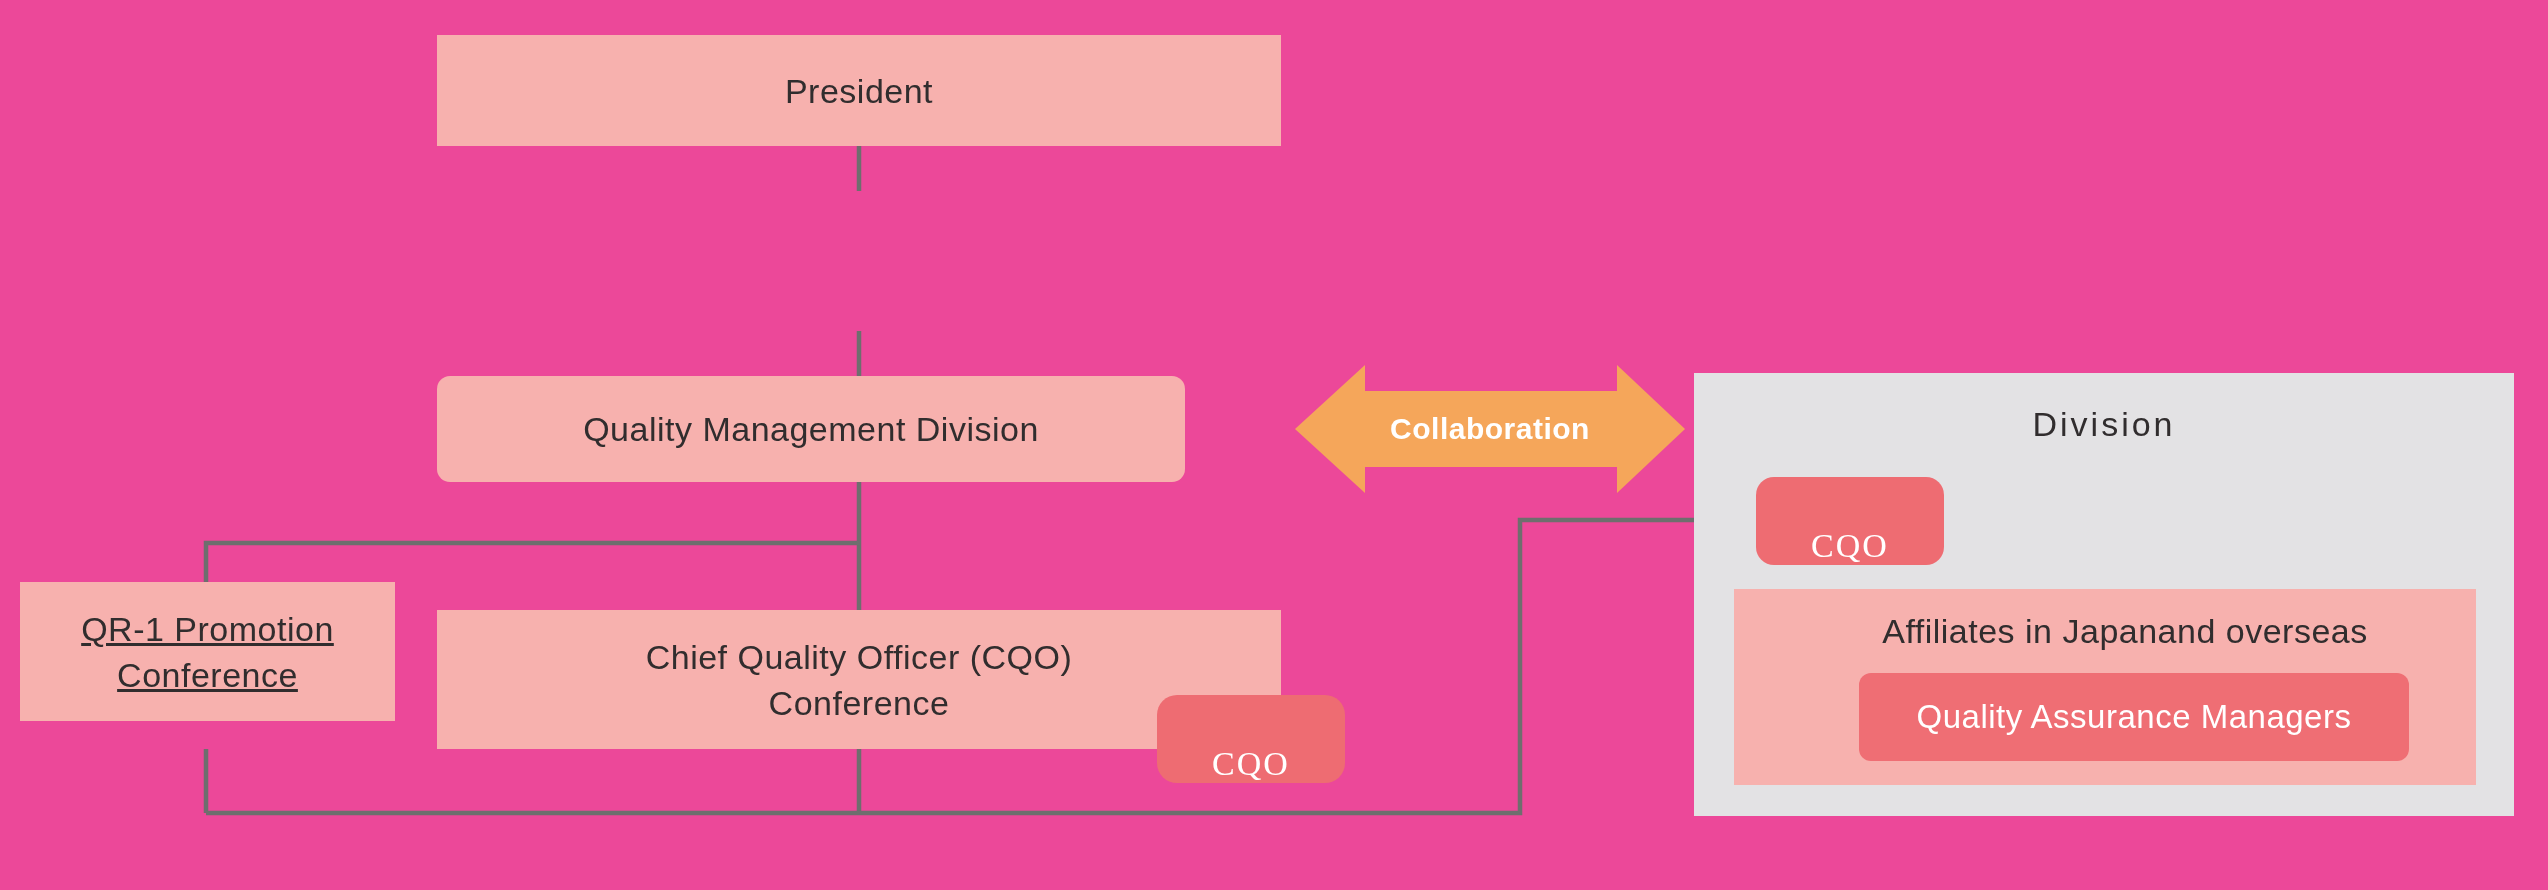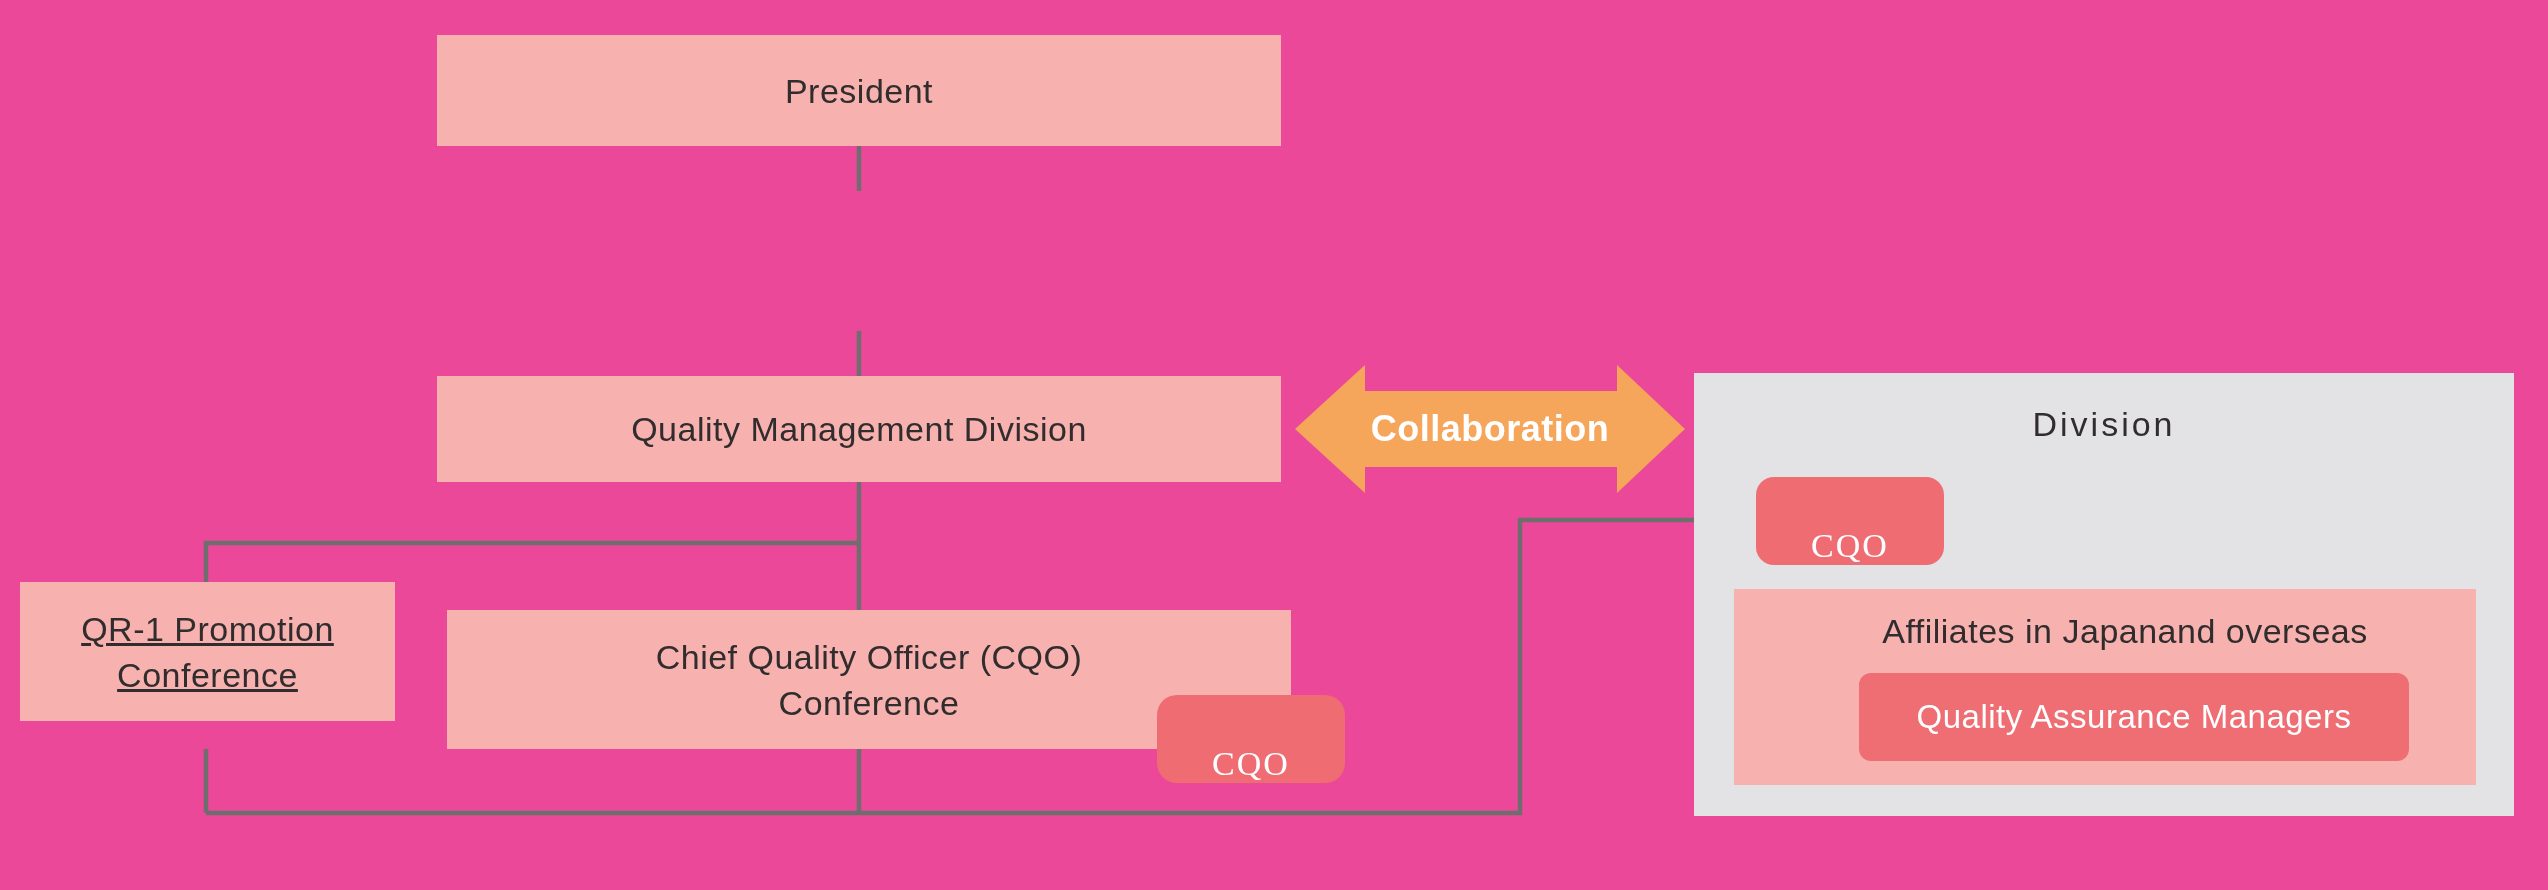--- a/index.html
+++ b/index.html
@@ -17,23 +17,23 @@
     display:flex;flex-direction:column;
     align-items:center;justify-content:center;
     text-align:center;
     font-size:34px;line-height:46px;
     letter-spacing:0.5px;
   }
   .pink{background:#f7b1ae;}
   .box .l{display:block;}
   .president{left:437px;top:35px;width:844px;height:111px;}
   .committee{left:437px;top:191px;width:844px;height:140px;}
-  .qmd{left:437px;top:376px;width:844px;height:106px;}
+  .qmd{left:437px;top:376px;width:748px;height:106px;border-radius:13px;}
   .qr1{left:20px;top:582px;width:375px;height:139px;text-decoration:underline;}
-  .cqoconf{left:437px;top:610px;width:844px;height:139px;margin-left:10px;}
+  .cqoconf{left:437px;top:610px;width:844px;height:139px;}
   .badge{
     position:absolute;
     display:flex;align-items:flex-end;justify-content:center;
     background:#ee6c72;color:#ffffff;
     font-size:34px;letter-spacing:2px;
     border-radius:20px;
     z-index:5;
     font-family:Liberation Serif, serif;
   }
   .badge-main{left:1157px;top:695px;width:188px;height:88px;}
@@ -57,21 +57,21 @@
   .qam{
     position:absolute;left:1859px;top:673px;width:550px;height:88px;
     background:#ef6e74;color:#ffffff;border-radius:12px;
     display:flex;align-items:center;justify-content:center;
     font-size:33px;letter-spacing:0.5px;
     z-index:6;
   }
   .collab-label{
     position:absolute;left:1330px;top:400px;width:320px;height:58px;
     display:flex;align-items:center;justify-content:center;
-    color:#ffffff;font-size:36px;font-weight:bold;letter-spacing:0.5px;
+    color:#ffffff;font-size:30px;font-weight:bold;letter-spacing:0.5px;
     z-index:4;
   }
 </style>
 </head>
 <body>
 
 <div class="canvas">
 
   <svg class="connectors" viewBox="0 0 2548 890" xmlns="http://www.w3.org/2000/svg">
 

